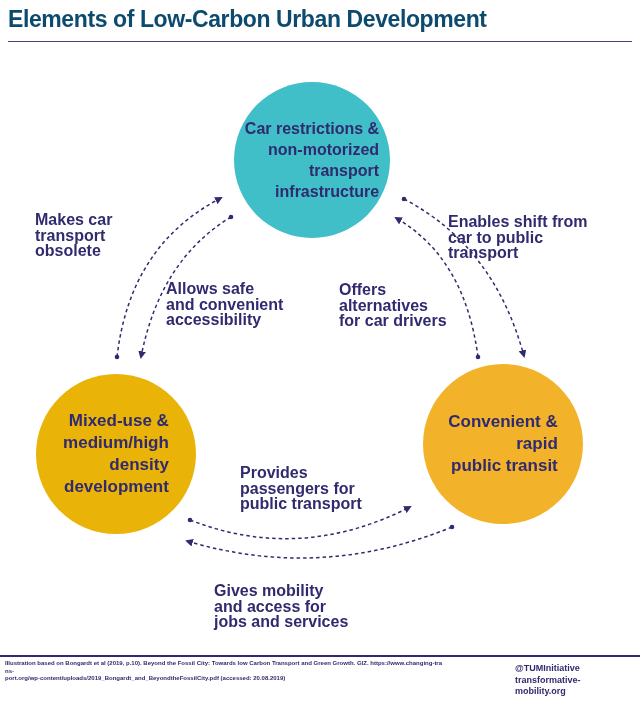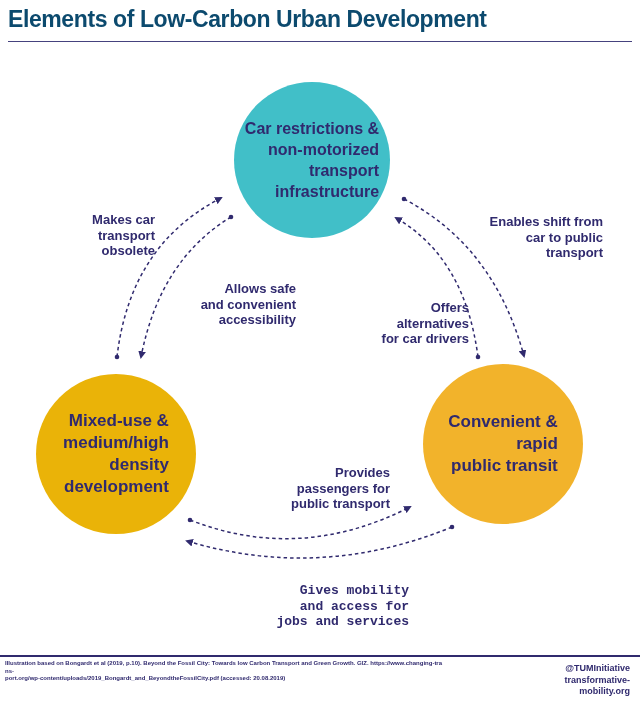--- a/index.html
+++ b/index.html
@@ -26,48 +26,48 @@
     display:flex;align-items:center;justify-content:center;
     text-align:right;color:#302A6E;font-weight:700;
     white-space:pre-line;
   }
   .circle-car{left:234px;top:82px;width:156px;height:156px;font-size:16px;line-height:21px;}
   .circle-mixed{left:36px;top:374px;width:160px;height:160px;font-size:17px;line-height:22px;}
   .circle-transit{left:423px;top:364px;width:160px;height:160px;font-size:17px;line-height:22px;}
 
   
   .lbl{
-    position:absolute;text-align:right;font-weight:700;color:#302A6E;
-    font-size:13px;line-height:15.5px;white-space:pre-line;
+    position:absolute;text-align:left;font-weight:700;color:#302A6E;
+    font-size:16px;line-height:15.5px;white-space:pre-line;
   }
   .lbl-makes{left:35px;top:212px;width:120px;}
   .lbl-allows{left:166px;top:281px;width:130px;}
-  .lbl-offers{left:339px;top:300px;width:130px;}
+  .lbl-offers{left:339px;top:282px;width:130px;}
   .lbl-enables{left:448px;top:214px;width:155px;}
   .lbl-provides{left:240px;top:465px;width:150px;}
-  .lbl-gives{left:244px;top:583px;width:165px;font-family:Liberation Mono, monospace;}
+  .lbl-gives{left:214px;top:583px;width:165px;}
 
   .arrows{position:absolute;left:0;top:0;width:640px;height:655px;}
 
   
   .footer-rule{position:absolute;left:0;top:655px;width:640px;height:1.6px;background:#302A6E;}
   .citation{
     position:absolute;left:5px;top:660px;width:438px;
     font-size:6px;line-height:7.6px;font-weight:600;color:#302A6E;
     word-break:break-all;
   }
   .tumi-logo{
     position:absolute;left:448px;top:658px;
     font-size:27px;font-weight:800;letter-spacing:-1px;
     font-family:"DejaVu Sans","Liberation Sans",sans-serif;
   }
   .tumi-reg{font-size:7px;vertical-align:14px;color:#302A6E;letter-spacing:0;}
   .social{
     position:absolute;left:515px;top:663px;width:115px;
-    font-size:9px;line-height:11.5px;font-weight:700;color:#302A6E;text-align:right;
+    font-size:9px;line-height:11.5px;font-weight:700;color:#302A6E;
   }
 </style>
 </head>
 <body>
 
 <div class="page">
 
   <div class="title">Elements of Low-Carbon Urban Development</div>
   <div class="title-rule"></div>
 

